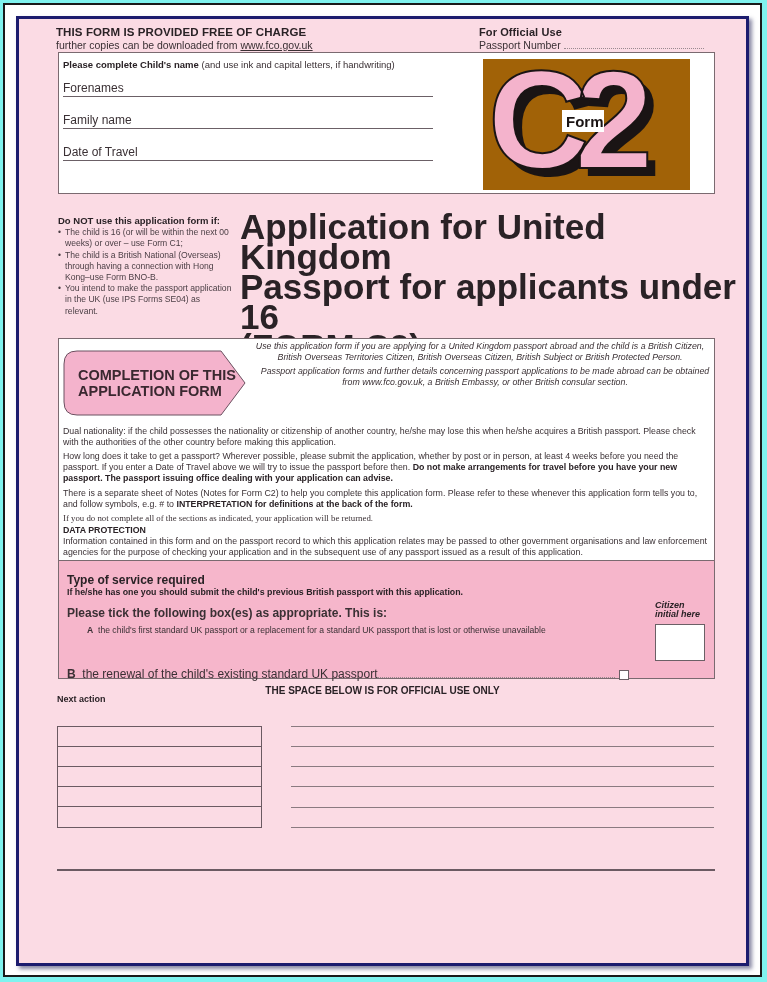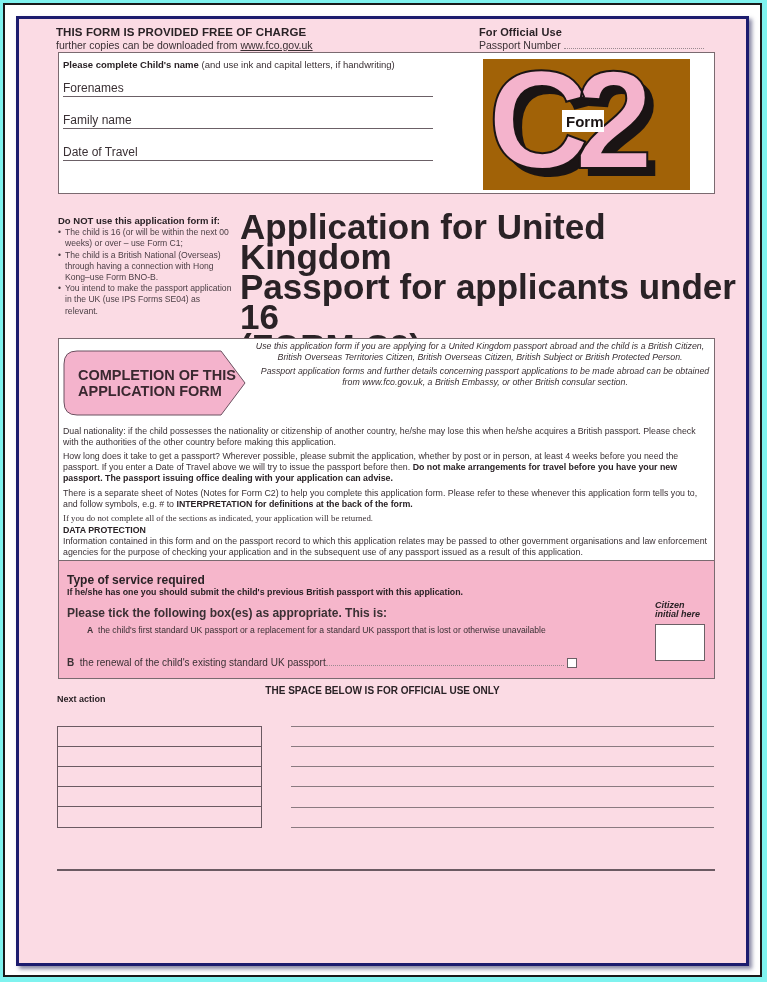--- a/index.html
+++ b/index.html
@@ -136,21 +136,21 @@
 
     <div class="abs" style="left:596px; top:40px; font-weight:bold; font-style:italic; font-size:9px; line-height:9px; color:#2a2226;">
       <div>Citizen</div>
       <div>initial here</div>
     </div>
     <div class="initbox"></div>
 
     <div class="abs" style="left:8px; top:64px; font-size:8.6px; white-space:nowrap;margin-left:20px;">
       <b>A</b>&nbsp;&nbsp;<span>the child's first standard UK passport or a replacement for a standard UK passport that is lost or otherwise unavailable</span>
     </div>
-    <div class="abs" style="left:8px; top:96px; font-size:10px; white-space:nowrap;">
+    <div class="abs" style="left:8px; top:106px; font-size:12px; white-space:nowrap;">
       <b>B</b>&nbsp;&nbsp;<span>the renewal of the child's existing standard UK passport</span><span class="dotline" style="width:238px;"></span>
       <span class="chk"></span>
     </div>
   </div>
 
   <div class="official">THE SPACE BELOW IS FOR OFFICIAL USE ONLY</div>
   <div class="nextaction">Next action</div>
   <div class="nabox">
     <div></div>
     <div></div>

